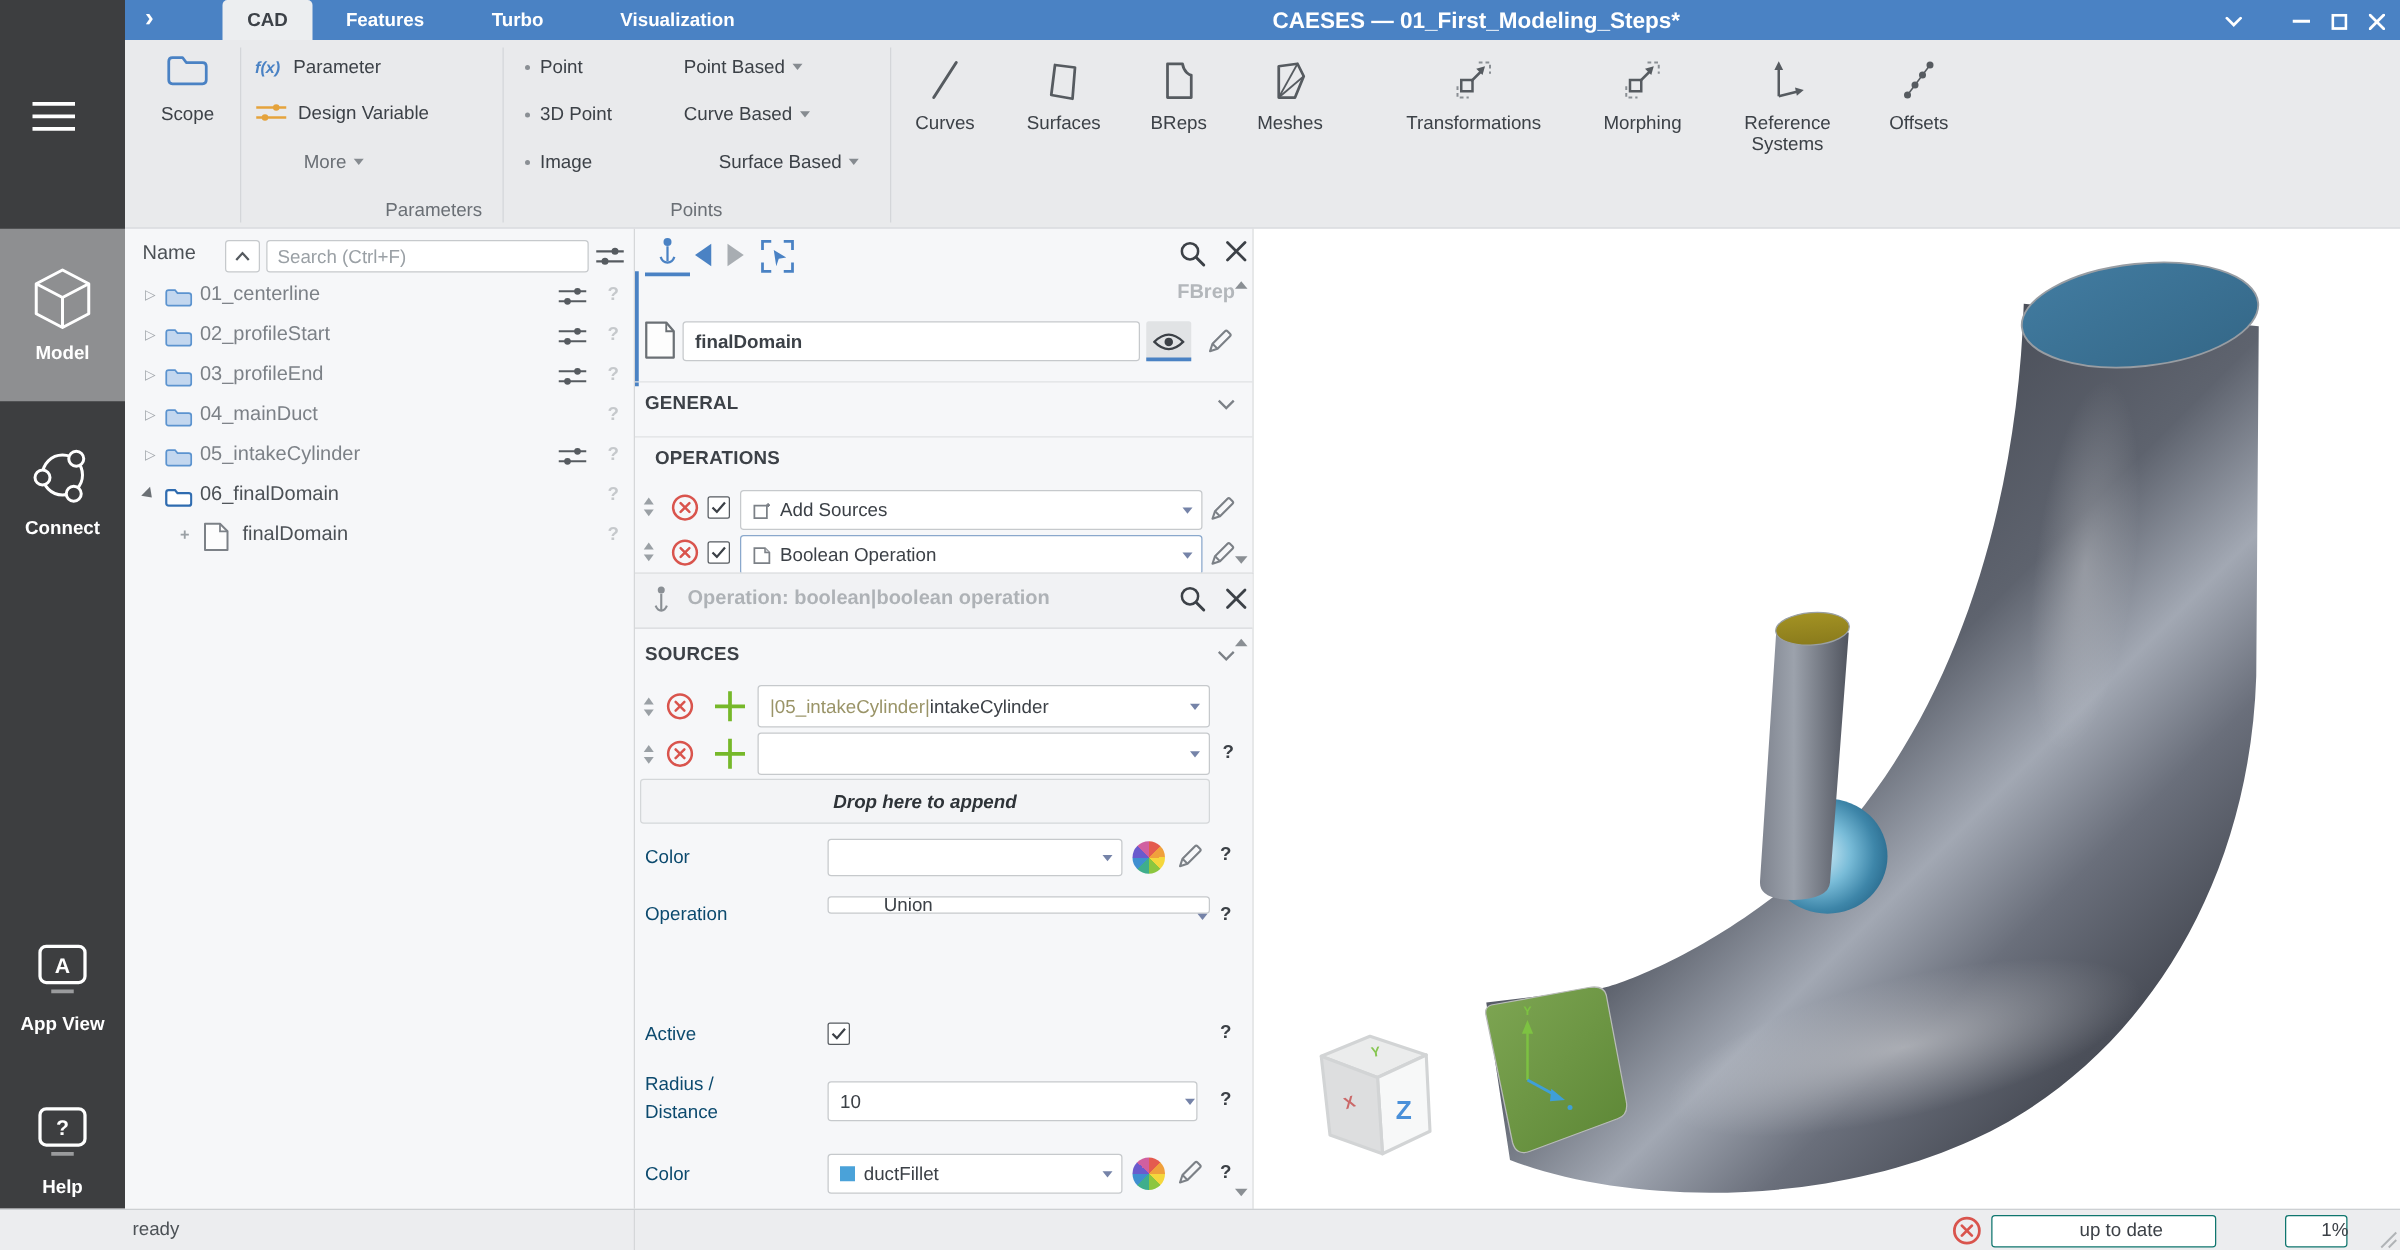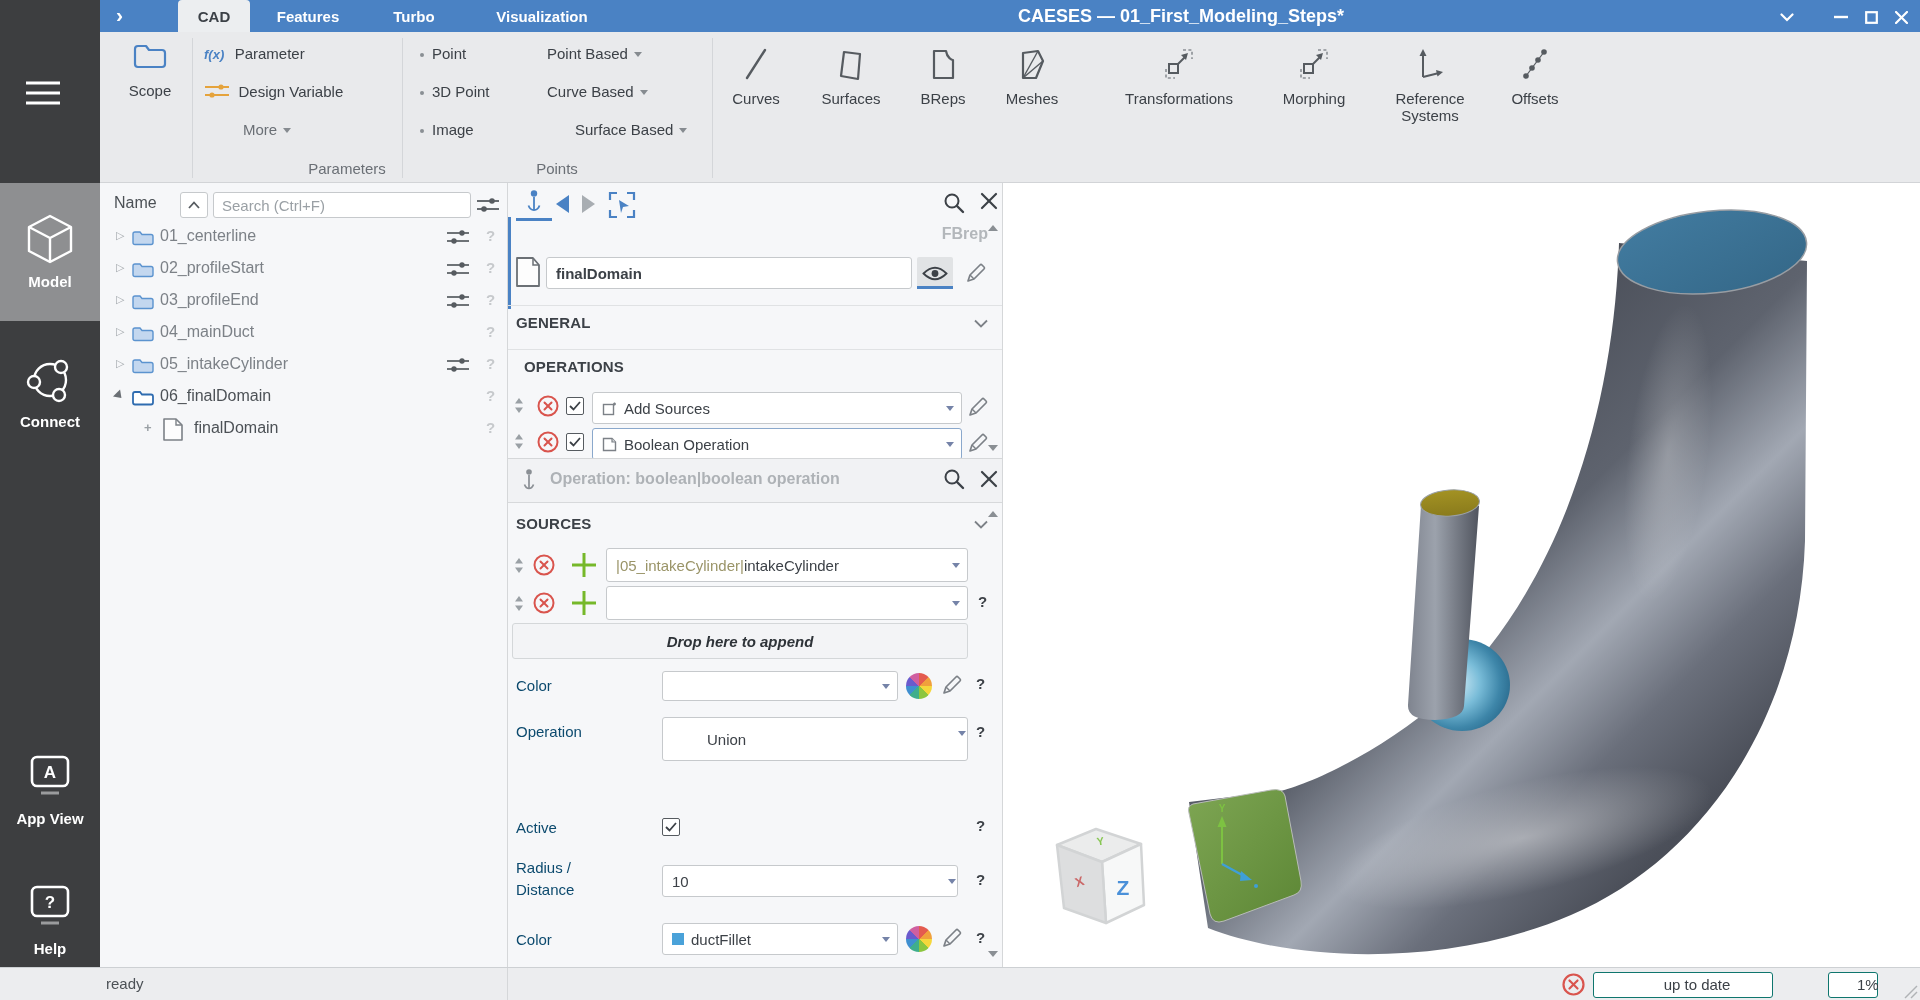--- a/index.html
+++ b/index.html
@@ -558,21 +558,21 @@
     <div class="abs wheel" style="left:398px;top:214px;"></div>
     <div class="abs" style="left:432px;top:214px;">
       <svg width="24" height="24" viewBox="0 0 24 24">
           <path d="M4 20 L6 14 L16 4 Q17 3 18 4 L20 6 Q21 7 20 8 L10 18 Z" fill="none" stroke="#7c8187" stroke-width="1.7" stroke-linejoin="round"></path>
           <line x1="6" y1="14" x2="10" y2="18" stroke="#7c8187" stroke-width="1.5"></line>
         </svg>
     </div>
     <span class="abs qm-dark" style="left:468px;top:216px;">?</span>
 
     <span class="abs plbl" style="left:8px;top:264px;">Operation</span>
-    <input class="abs p-input" style="left: 154px; top: 258px; width: 306px; height: 44px; padding-left: 44px;" value="Union">
+    <input class="abs p-input" style="left: 154px; top: 258px; width: 306px; height: 14px; padding-left: 44px;" value="Union">
     <span class="abs caret caret-blue" style="left:444px;top:272px;"></span>
     <span class="abs qm-dark" style="left:468px;top:264px;">?</span>
 
 
     <span class="abs plbl" style="left:8px;top:360px;">Active</span>
     <div class="abs cb" style="left:154px;top:359px;">
         <svg width="12" height="10" viewBox="0 0 12 10">
           <polyline points="1,5 4.5,8.5 11,1" fill="none" stroke="#3c4147" stroke-width="1.8"></polyline>
         </svg>
       </div>

